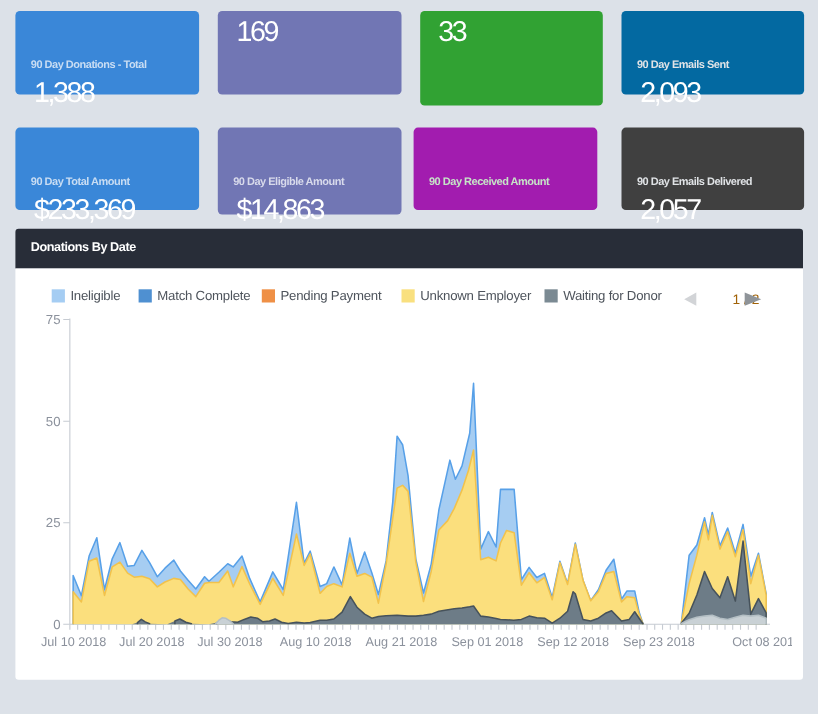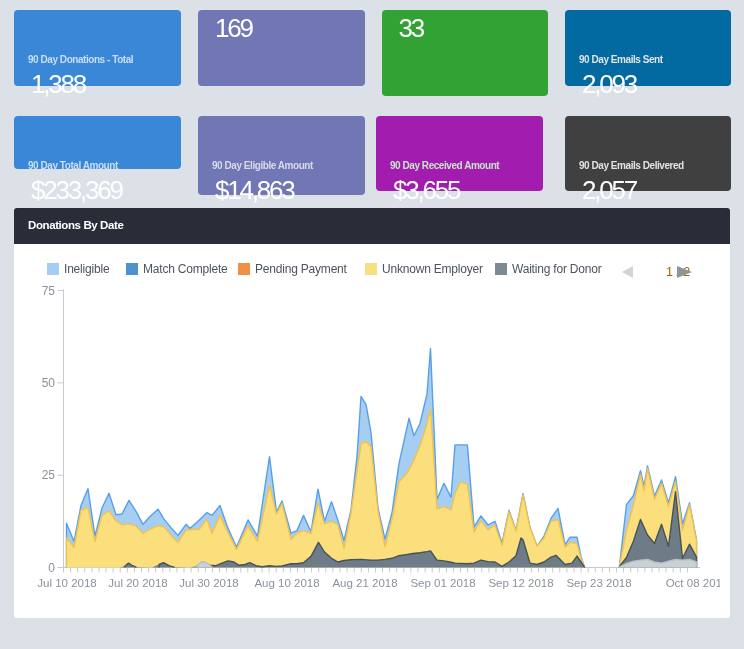--- a/index.html
+++ b/index.html
@@ -23,31 +23,30 @@
 <div class="card" style="left:198px;top:10px;width:167px;height:76px;background:#7176b4">
     <div class="cv">169</div>
   </div>
 <div class="card" style="left:381.5px;top:10px;width:166.5px;height:86px;background:#31a233">
     <div class="cv">33</div>
   </div>
 <div class="card" style="left:565px;top:10px;width:166px;height:76px;background:#0369a1">
     <div class="ct" style="color:#e0e3e6">90 Day Emails Sent</div>
     <div class="cv">2,093</div>
   </div>
-<div class="card" style="left:14px;top:115.5px;width:167px;height:53px;background:#3a87d8">
+<div class="card" style="left:14px;top:115.5px;width:167px;height:75px;background:#3a87d8">
     <div class="ct" style="color:#c9ddf3">90 Day Total Amount</div>
     <div class="cv">$233,369</div>
   </div>
 <div class="card" style="left:198px;top:115.5px;width:167px;height:79px;background:#7176b4">
     <div class="ct" style="color:#d8daeb">90 Day Eligible Amount</div>
     <div class="cv">$14,863</div>
   </div>
 <div class="card" style="left:376px;top:115.5px;width:166.5px;height:75px;background:#a21caf">
     <div class="ct" style="color:#c6e4c7">90 Day Received Amount</div>
-    <div class="cv">$3,655</div>
   </div>
 <div class="card" style="left:565px;top:115.5px;width:166px;height:75px;background:#404040">
     <div class="ct" style="color:#e0e3e6">90 Day Emails Delivered</div>
     <div class="cv">2,057</div>
   </div>
 <div class="hdr">
     <span>Donations By Date</span>
   </div>
 <div class="panel"></div>
 <span class="li" style="left:47px"><span class="sq" style="background:#a5cdf3"></span>Ineligible</span>

